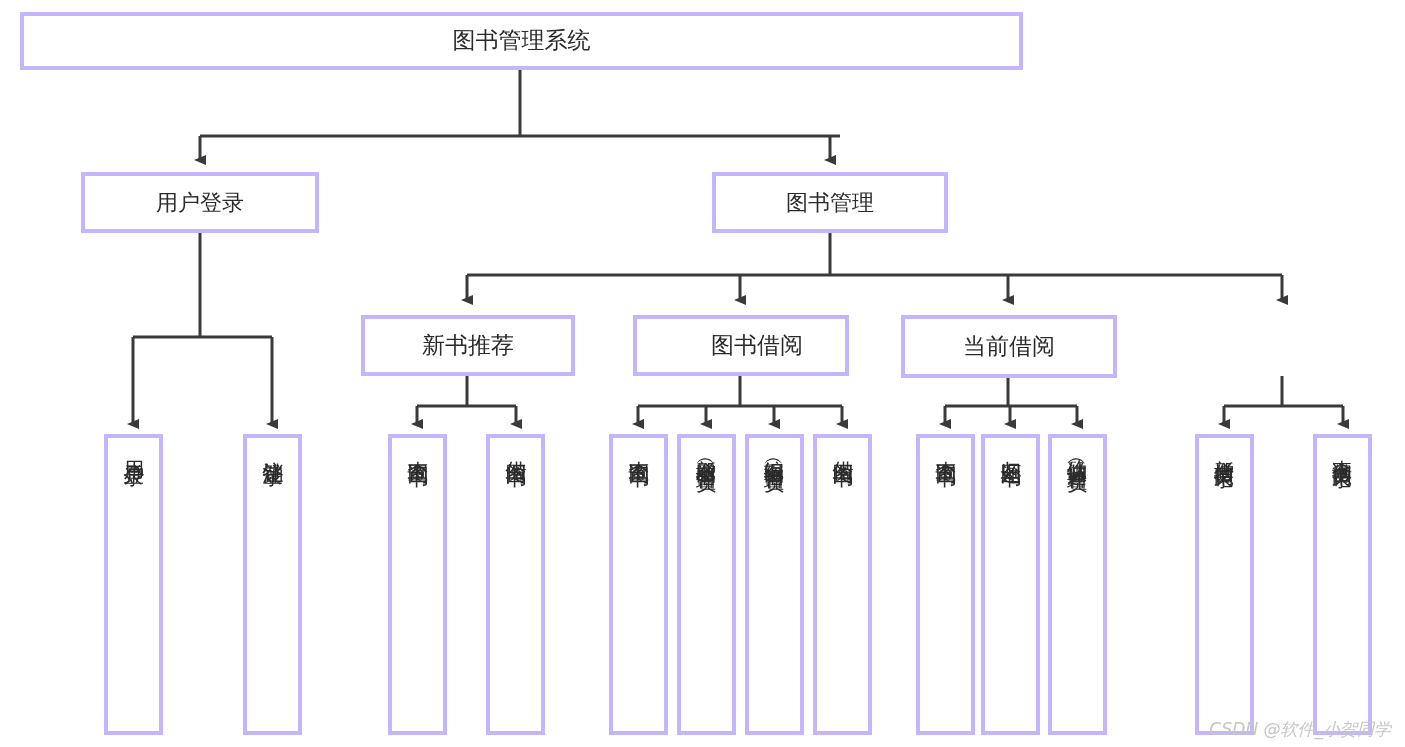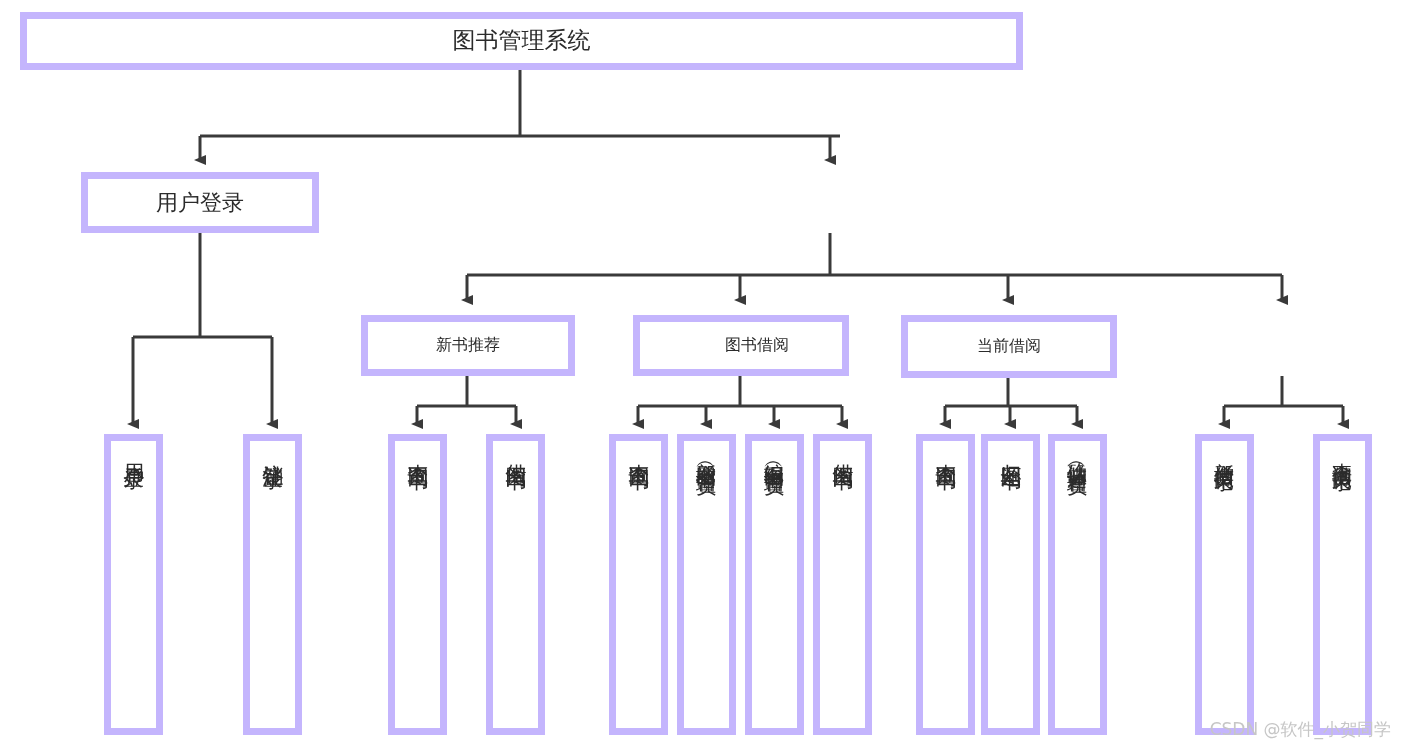--- a/index.html
+++ b/index.html
@@ -22,35 +22,35 @@
     position: absolute;
     left: 0;
     top: 0;
     width: 1405px;
     height: 747px;
   }
   .node {
     position: absolute;
     box-sizing: border-box;
     background: #ffffff;
-    border: 7px solid #c4b5fd;
+    border: 4px solid #c4b5fd;
     display: flex;
     align-items: center;
     justify-content: center;
     z-index: 3;
   }
   .node .node-label {
     color: #2b2b2b;
     line-height: 1.18;
     text-align: center;
     white-space: nowrap;
   }
   .node.root .node-label { font-size: 23px; }
   .node.level1 .node-label { font-size: 22px; }
-  .node.level2 .node-label { font-size: 16px; }
+  .node.level2 .node-label { font-size: 23px; }
   .node.leaf {
     align-items: flex-start;
     padding-top: 6px;
   }
   .node.leaf .node-label {
     writing-mode: vertical-rl;
     text-orientation: upright;
     font-size: 21px;
     letter-spacing: 2px;
     line-height: 1;
@@ -59,20 +59,21 @@
   .node.leaf.tall-text .node-label { font-size: 20px; }
   #watermark {
     position: absolute;
     right: 14px;
     bottom: 6px;
     font-size: 17px;
     color: #c6c6c6;
     z-index: 5;
     white-space: nowrap;
     pointer-events: none;
+    font-style: italic;
   }
 </style>
 </head>
 <body>
 
 <div id="diagram-root">
 
   <svg id="edge-layer" viewBox="0 0 1405 747" xmlns="http://www.w3.org/2000/svg">
     <defs>
       <marker id="arrow" markerWidth="12" markerHeight="12" refX="5" refY="6" orient="auto" markerUnits="userSpaceOnUse">
@@ -124,20 +125,23 @@
   </svg>
 
   <div class="node root" style="left:20px; top:12px; width:1003px; height:58px;">
     <span class="node-label">图书管理系统</span>
   </div>
 
   <div class="node level1" style="left:81px; top:172px; width:238px; height:61px;">
     <span class="node-label">用户登录</span>
   </div>
 
+  <div class="node level1" style="left:712px; top:172px; width:236px; height:61px;">
+    <span class="node-label">图书管理</span>
+  </div>
 
   <div class="node level2" style="left:361px; top:315px; width:214px; height:61px;">
     <span class="node-label">新书推荐</span>
   </div>
 
   <div class="node level2" style="left:633px; top:315px; width:216px; height:61px;padding-left:32px;">
     <span class="node-label">图书借阅</span>
   </div>
 
   <div class="node level2" style="left:901px; top:315px; width:216px; height:63px;">

